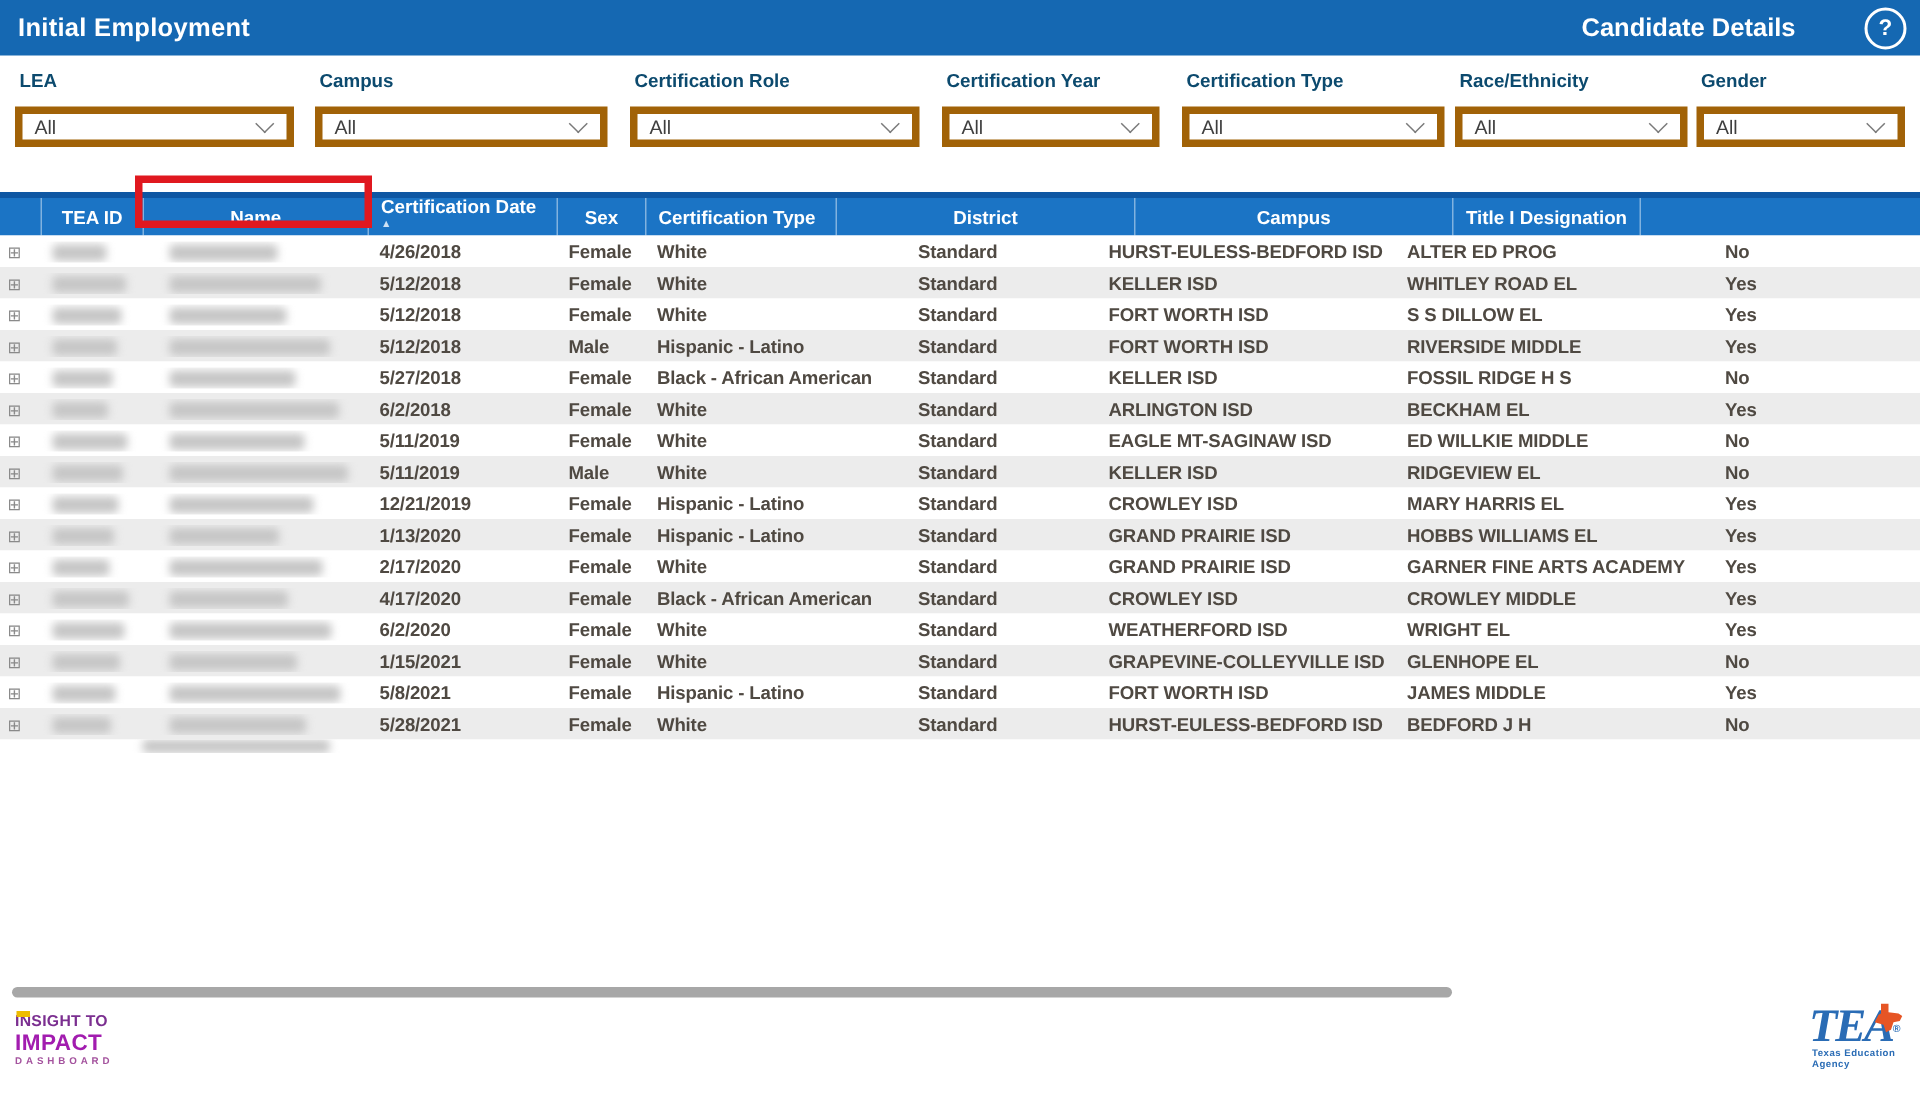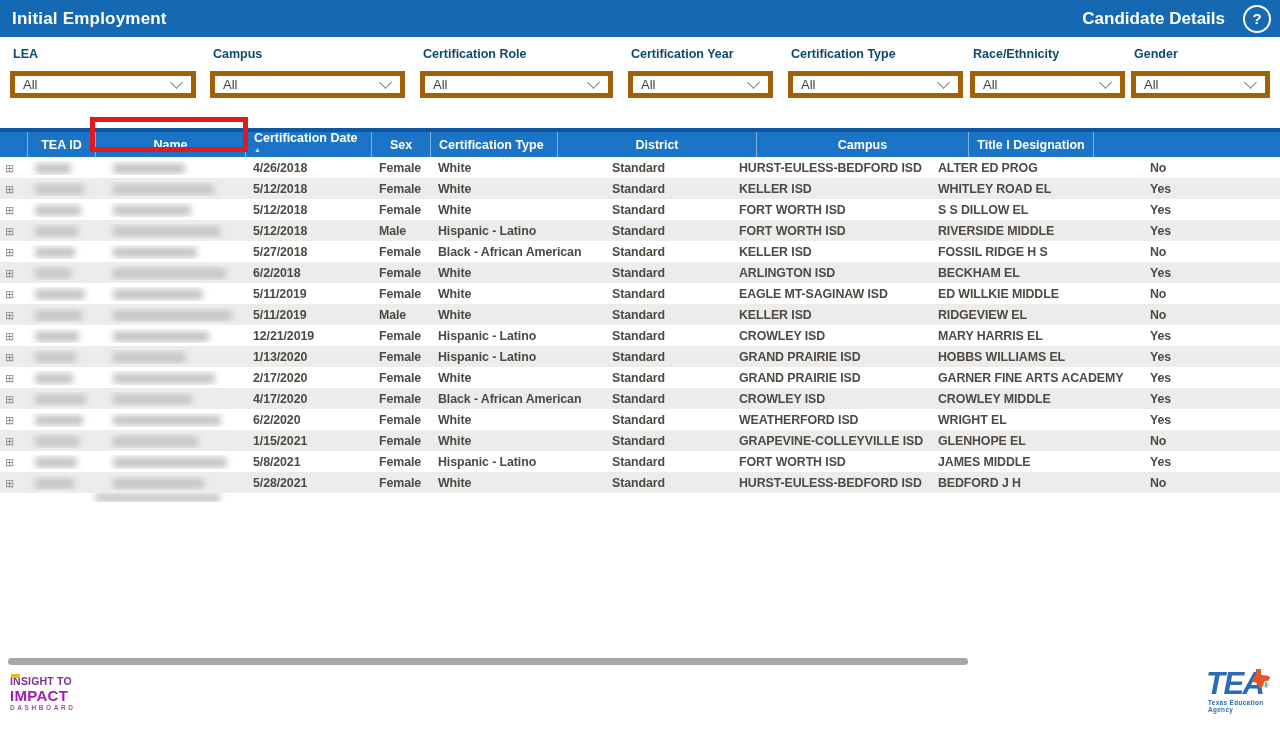--- a/index.html
+++ b/index.html
@@ -1,21 +1,21 @@
 <!DOCTYPE html>
 <html><head>
 <meta charset="utf-8">
 <style>
   html,body{margin:0;padding:0;background:#fff;}
   .stage{position:relative;width:1280px;height:741px;background:#fff;overflow:hidden;
          font-family:"Liberation Sans",sans-serif;-webkit-font-smoothing:antialiased;}
 
   
   .topbar{position:absolute;top:0;left:0;width:1280px;height:37px;background:#1568b2;
-          display:flex;align-items:center;color:#fff;}
+          display:flex;align-items:center;color:#fff;gap:28px;}
   .topbar .title{margin-left:12px;font-size:17px;font-weight:700;letter-spacing:.2px;}
   .topbar .spacer{flex:1;}
   .topbar .cand{font-size:17px;font-weight:700;margin-right:18px;}
   .helpcirc{width:24px;height:24px;border:2.5px solid #fff;border-radius:50%;margin-right:9px;
             display:flex;align-items:center;justify-content:center;font-size:15px;font-weight:700;}
 
   
   .filters{position:absolute;top:47px;left:0;width:1280px;height:60px;}
   .filter{position:absolute;top:0;}
   .filter:nth-child(1){left:10px;width:186px;}
@@ -63,21 +63,21 @@
   
   .hscroll{position:absolute;left:8px;top:658px;width:960px;height:7px;background:#a7a7a7;border-radius:4px;cursor:pointer;}
 
   .impact{position:absolute;left:10px;top:676px;line-height:1;}
   .impact .yellowbar{position:absolute;top:-2px;left:1px;width:9px;height:4px;background:#eebc00;}
   .impact .l1{font-size:10.5px;font-weight:800;color:#7b2f90;letter-spacing:.2px;}
   .impact .l2{font-size:15px;font-weight:800;color:#a21caf;letter-spacing:.3px;margin-top:1px;}
   .impact .l3{font-size:6.5px;font-weight:700;color:#a4539e;letter-spacing:2.6px;margin-top:2px;}
 
   .tealogo{position:absolute;left:1206px;top:668px;width:70px;color:#2a6cb5;}
-  .tealogo .acr{font-size:31px;font-weight:900;font-style:italic;letter-spacing:-1.5px;line-height:1;position:relative;display:inline-block;}
+  .tealogo .acr{font-size:31px;font-weight:900;font-style:italic;letter-spacing:-1.5px;line-height:1;position:relative;display:inline-block;font-family:Liberation Serif, serif;}
   .tealogo .tx{position:absolute;top:-5px;right:-7px;}
   .tealogo .reg{font-size:7px;font-weight:700;vertical-align:super;}
   .tealogo .tag{font-size:6.4px;font-weight:700;letter-spacing:.35px;margin-top:0;padding-left:2px;}
 </style>
 </head>
 <body>
 
 <div class="stage">
 
   <header class="topbar">

